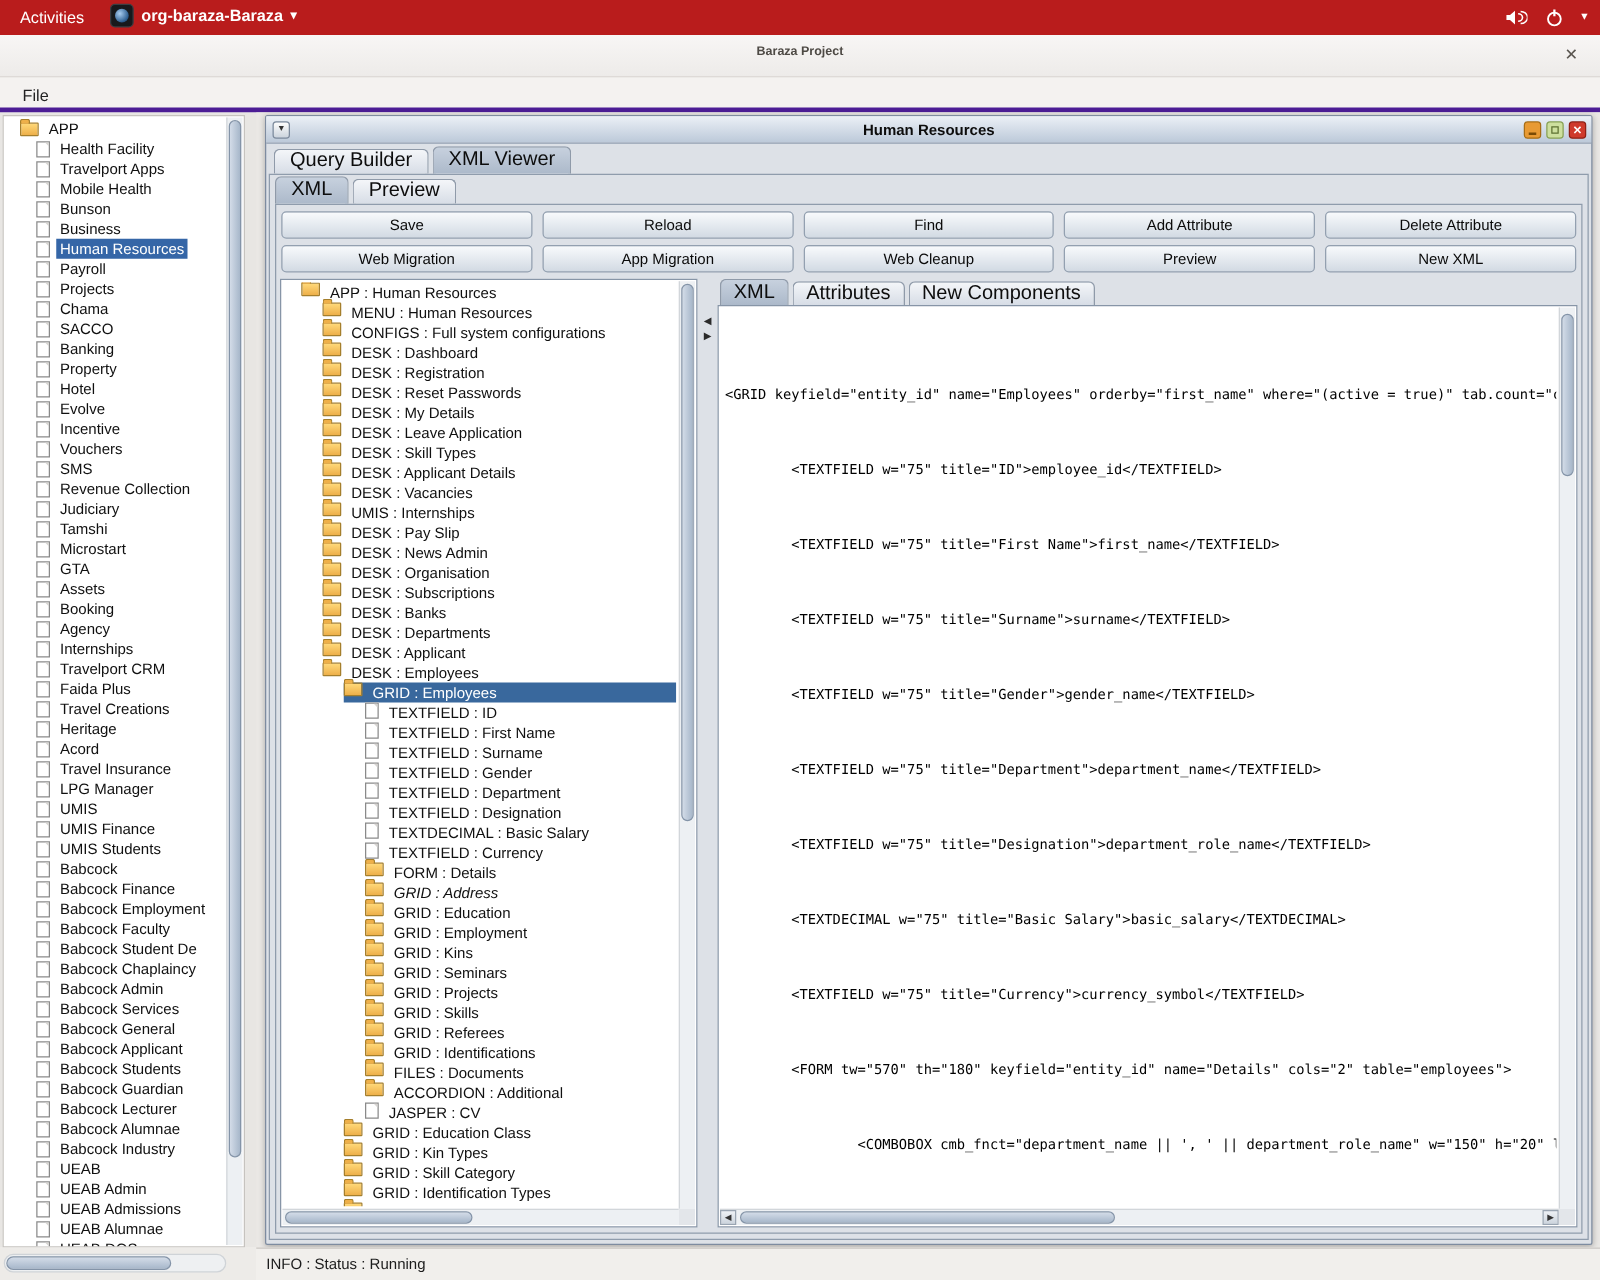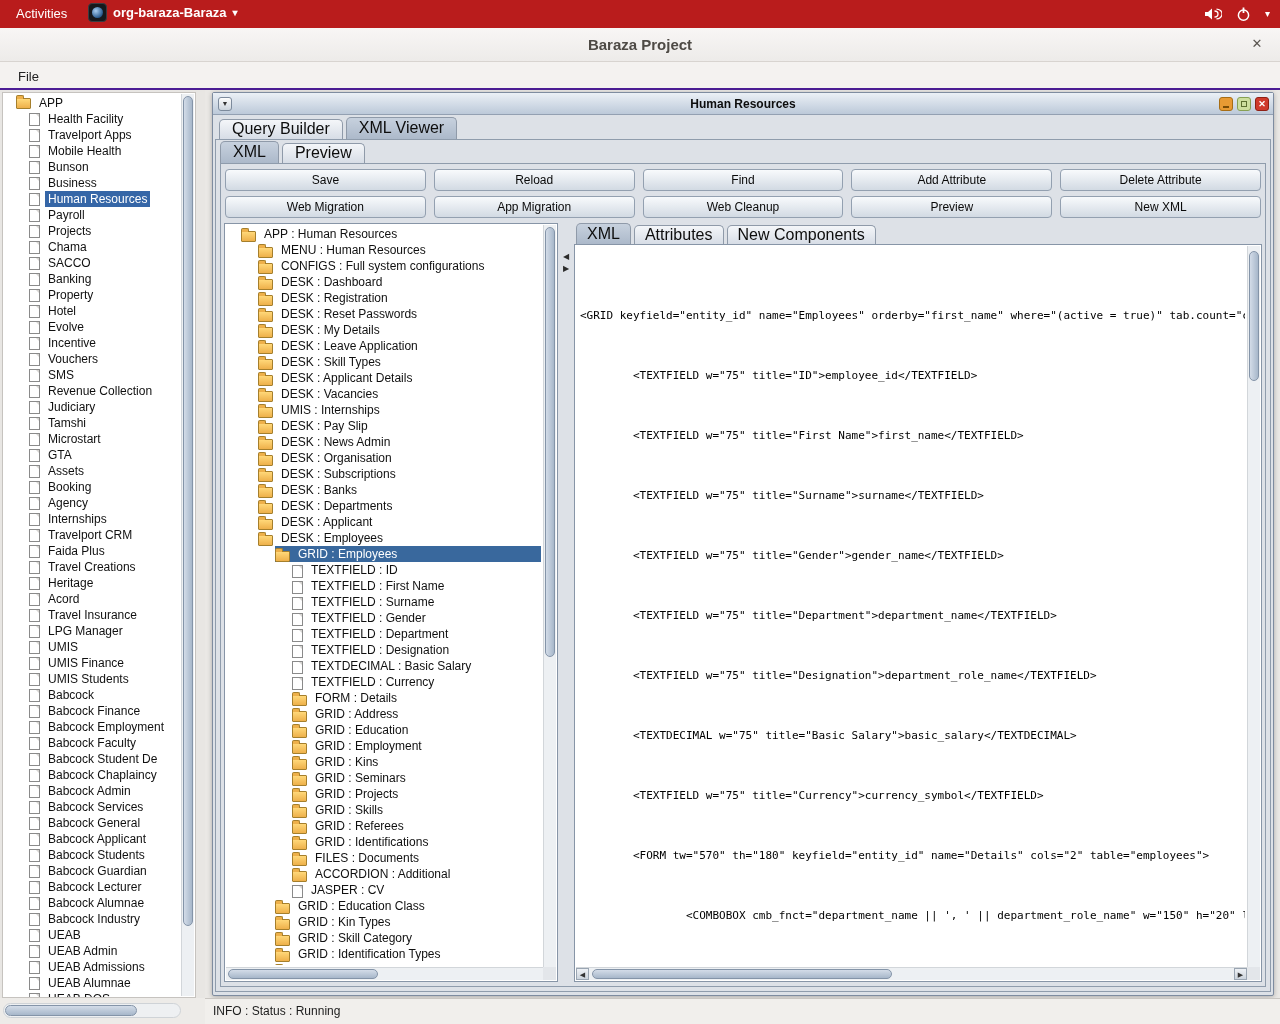--- a/index.html
+++ b/index.html
@@ -12,31 +12,31 @@
   #appind{position:absolute;left:88px;top:3px;display:flex;align-items:center;gap:6px;font-weight:bold}
   #appicon{width:19px;height:19px;border-radius:4px;background:#17191c;border:1px solid #3a3d42;position:relative}
   #appicon::before{content:"";position:absolute;left:3px;top:3px;width:11px;height:11px;border-radius:50%;
      background:radial-gradient(circle at 35% 35%,#a8cdf0,#2a5c8f 70%,#16304d)}
   .caret{font-size:10px;line-height:10px}
   #clock{position:absolute;left:0;right:0;top:6px;text-align:center;font-weight:bold}
   #tbright{position:absolute;right:10px;top:0;height:28px;display:flex;align-items:center;gap:14px}
 
   
   #wtitlebar{position:absolute;left:0;top:28px;width:1280px;height:34px;background:linear-gradient(#f8f6f5,#edebe9);border-bottom:1px solid #d8d4d0}
-  #wtitle{position:absolute;left:0;right:0;top:8px;text-align:center;font-weight:bold;font-size:15px;color:#4e4a45}
+  #wtitle{position:absolute;left:0;right:0;top:8px;text-align:center;font-weight:bold;font-size:10px;color:#4e4a45}
   #wclose{position:absolute;right:14px;top:7px;width:18px;height:18px;text-align:center;line-height:18px;font-size:13px;color:#5a5650}
-  #menubar{position:absolute;left:0;top:62px;width:1280px;height:28px;background:#f4f2f0;border-bottom:2px solid #4c1d95}
+  #menubar{position:absolute;left:0;top:62px;width:1280px;height:28px;background:#f4f2f0;border-bottom:4px solid #4c1d95}
   #menu-file{position:absolute;left:12px;top:5px;font-size:13px;color:#222;padding:2px 6px}
   #maincontent{position:absolute;left:0;top:90px;width:1280px;height:908px;background:#e8e6e3}
 
   
   .trow{height:16px;display:flex;align-items:center;white-space:nowrap;font-size:12px;color:#101010}
   .arrow{width:11px;flex:none;font-size:8px;color:#2e2e2e;text-align:center;line-height:16px}
   .trow.leaf > .arrow{visibility:hidden}
-  .body{display:flex;align-items:flex-end;height:16px;padding-right:6px}
+  .body{display:flex;align-items:flex-start;height:16px;padding-right:6px}
   .lbl{padding:1px 3px}
   .icon-folder,.trow.open .nicon,.trow.closed .nicon{
      width:15px;height:11px;flex:none;margin-right:5px;border-radius:1px;position:relative;
      background:linear-gradient(#ffd879,#eeb04a);border:1px solid #a57f2c}
   .icon-folder::before,.trow.open .nicon::before,.trow.closed .nicon::before{
      content:"";position:absolute;left:-1px;top:-4px;width:6px;height:3px;border-radius:2px 2px 0 0;
      background:#eeb04a;border:1px solid #a57f2c;border-bottom:none}
   .icon-page,.trow.leaf .nicon{
      width:11px;height:13px;flex:none;margin-right:5px;position:relative;
      background:#fff;border:1px solid #8a8a8a}
@@ -741,21 +741,21 @@
                   </div>
 
                   <div class="trow closed" style="padding-left: 54px;">
                     <span class="arrow"></span>
                     <span class="body">
                       <span class="nicon"></span>
                       <span class="lbl">FORM : Details</span>
                     </span>
                   </div>
 
-                  <div class="trow closed" style="padding-left: 54px;">
+                  <div class="trow closed" style="padding-left: 54px; font-style: italic;">
                     <span class="arrow"></span>
                     <span class="body">
                       <span class="nicon"></span>
                       <span class="lbl">GRID : Address</span>
                     </span>
                   </div>
 
                   <div class="trow closed" style="padding-left: 54px;">
                     <span class="arrow"></span>
                     <span class="body">

